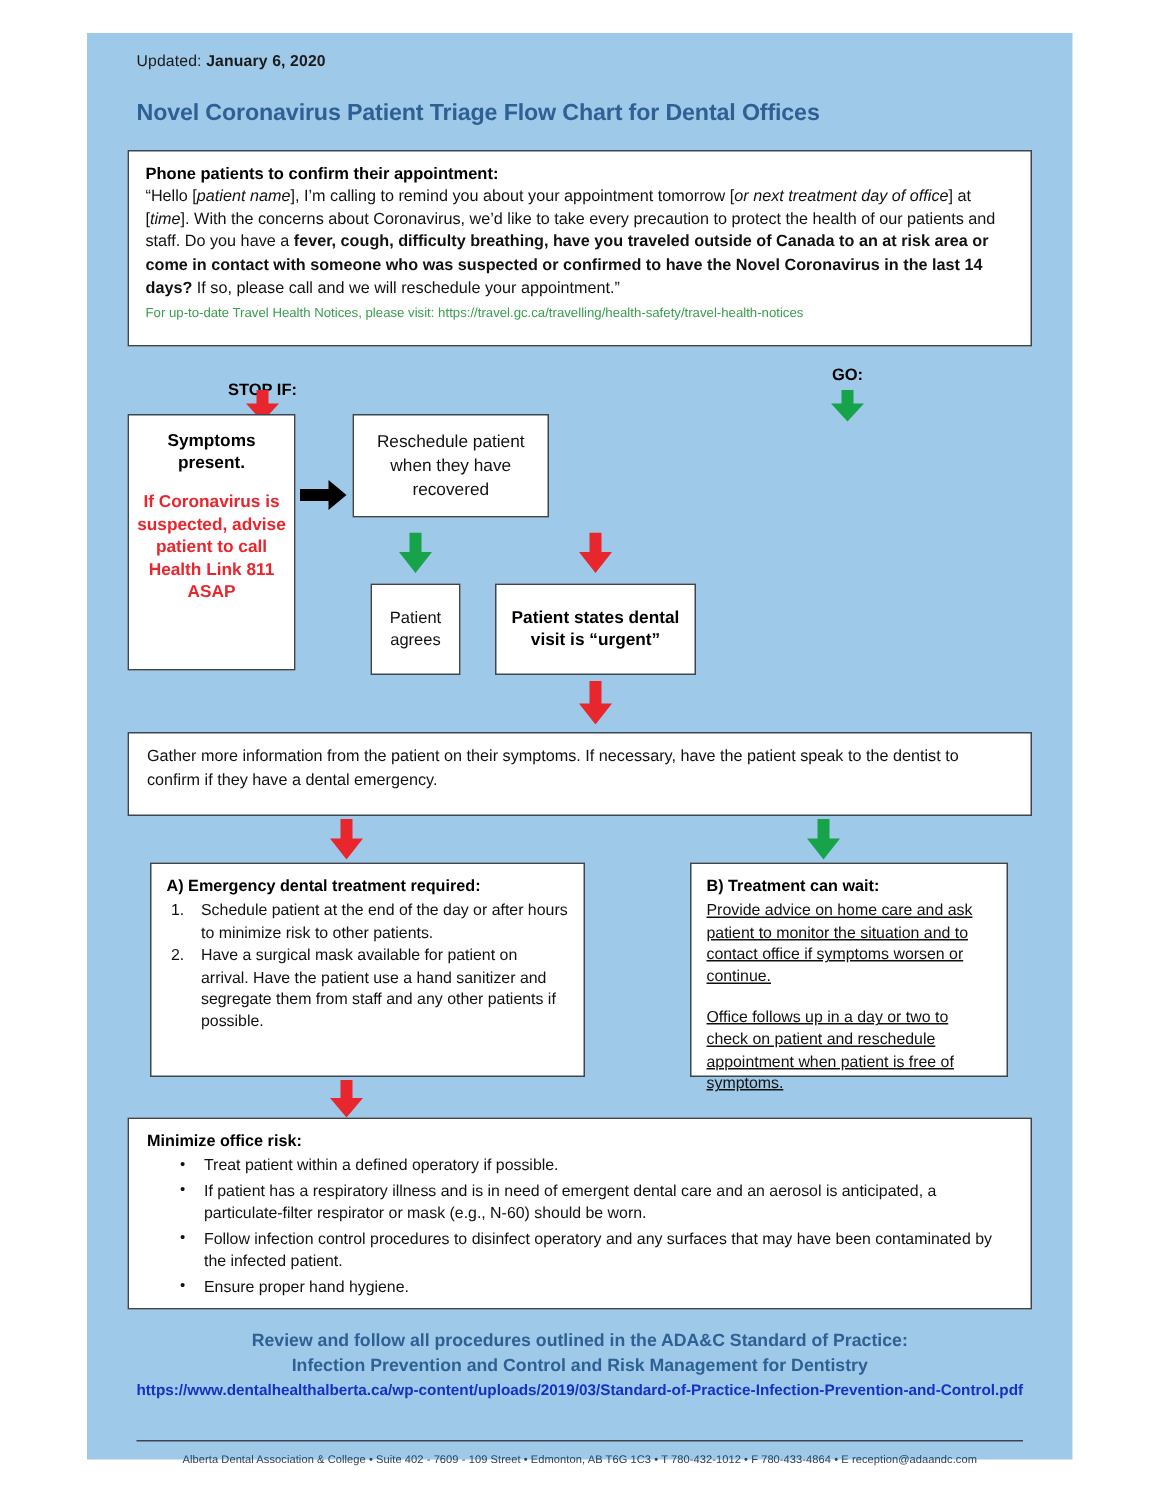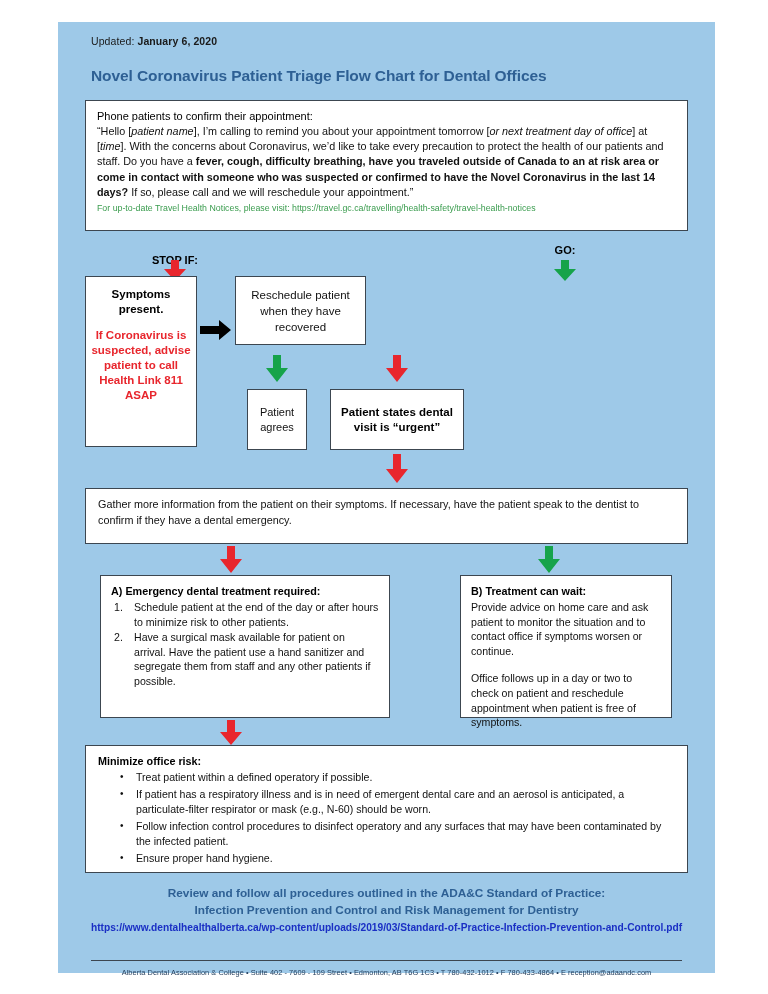--- a/index.html
+++ b/index.html
@@ -46,21 +46,21 @@
     background: #ffffff;
     border: 1px solid #3c4650;
     box-sizing: border-box;
   }
   
   #phone-box {
     left: 27px; top: 78px; width: 603px; height: 131px;
     padding: 9px 11px 0 11px;
   }
   #phone-box .hdr {
-    font-size: 11px; font-weight: normal; color: #000; margin-bottom: 2px;
+    font-size: 11px; font-weight: bold; color: #000; margin-bottom: 2px;
   }
   #phone-box .para {
     font-size: 10.8px; line-height: 15.2px; color: #111;
   }
   #phone-box .para i { font-style: italic; }
   #phone-box .para b { font-weight: bold; }
   #phone-box .travel {
     font-size: 8.8px; color: #3a9c4e; margin-top: 2px; line-height: 12px;
   }
   
@@ -139,21 +139,21 @@
     padding: 9px 10px 0 10px;
   }
   .sec-hdr { font-size: 10.8px; font-weight: bold; color: #000; margin-bottom: 3px; }
   .olist { margin: 0; padding: 0; list-style: none; }
   .olist li {
     font-size: 10.6px; color: #111; line-height: 14.6px;
     position: relative; padding-left: 23px; margin-bottom: 1px;
   }
   .olist li .num { position: absolute; left: 3px; top: 0; }
   #box-b .p {
-    font-size: 10.6px; color: #111; line-height: 14.6px; margin: 0 0 13px 0;
+    font-size: 10.6px; color: #111; line-height: 14.6px; margin: 0 0 13px 0; text-decoration: underline;
   }
   #box-minimize {
     left: 27px; top: 723px; width: 603px; height: 128px;
     padding: 9px 12px 0 12px;
   }
   .blist { margin: 0; padding: 0; list-style: none; }
   .blist li {
     font-size: 10.6px; color: #111; line-height: 15px;
     position: relative; padding-left: 38px; margin-bottom: 2px;
   }

